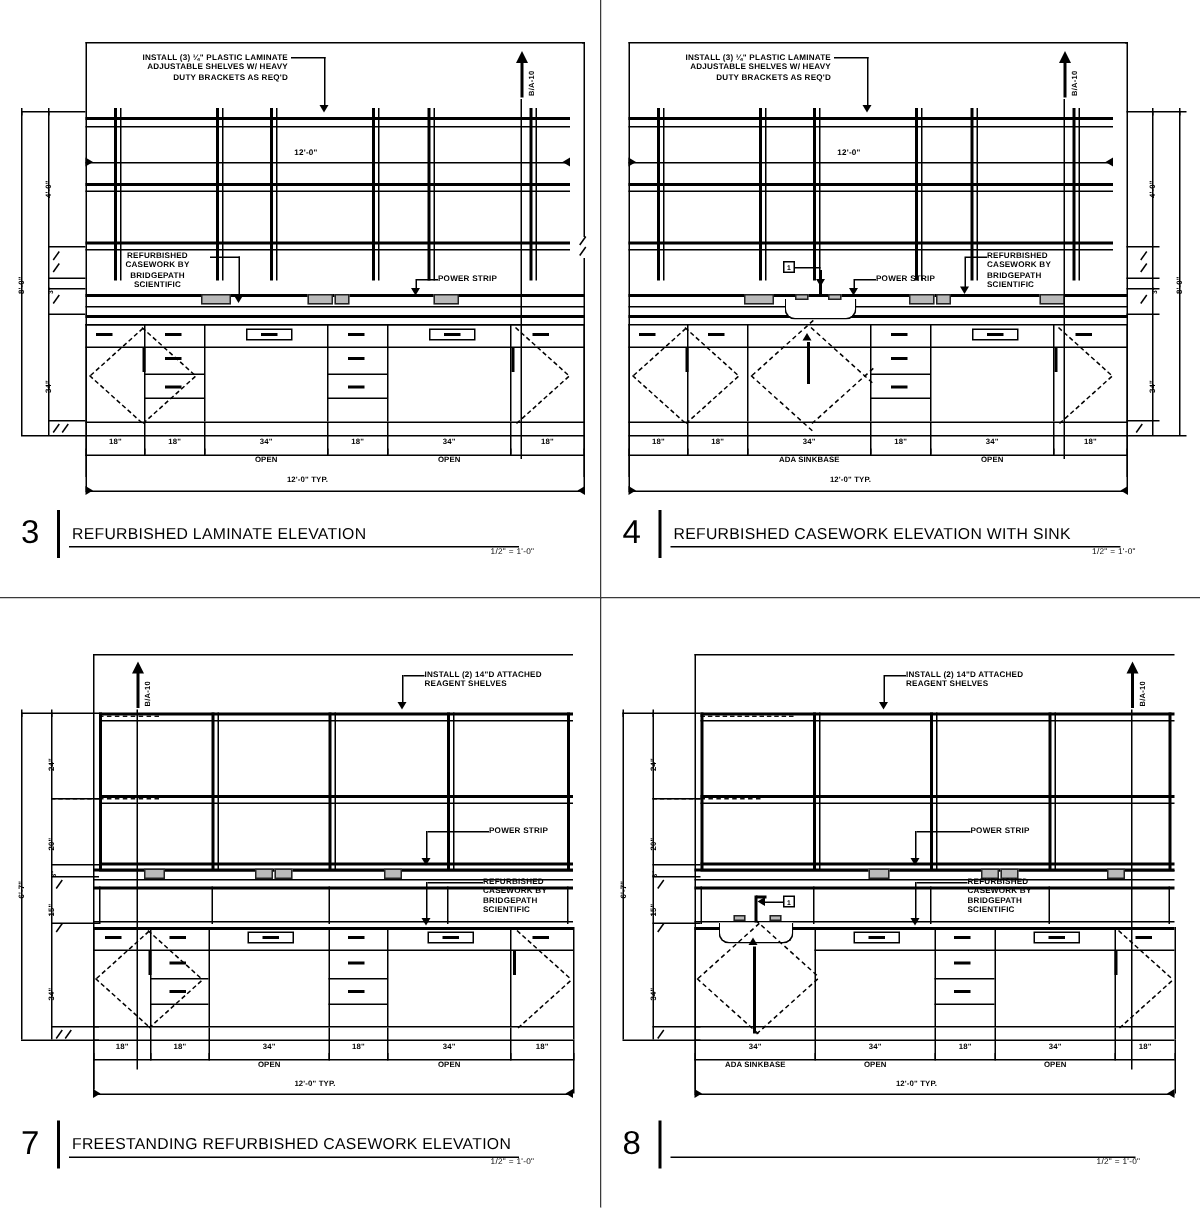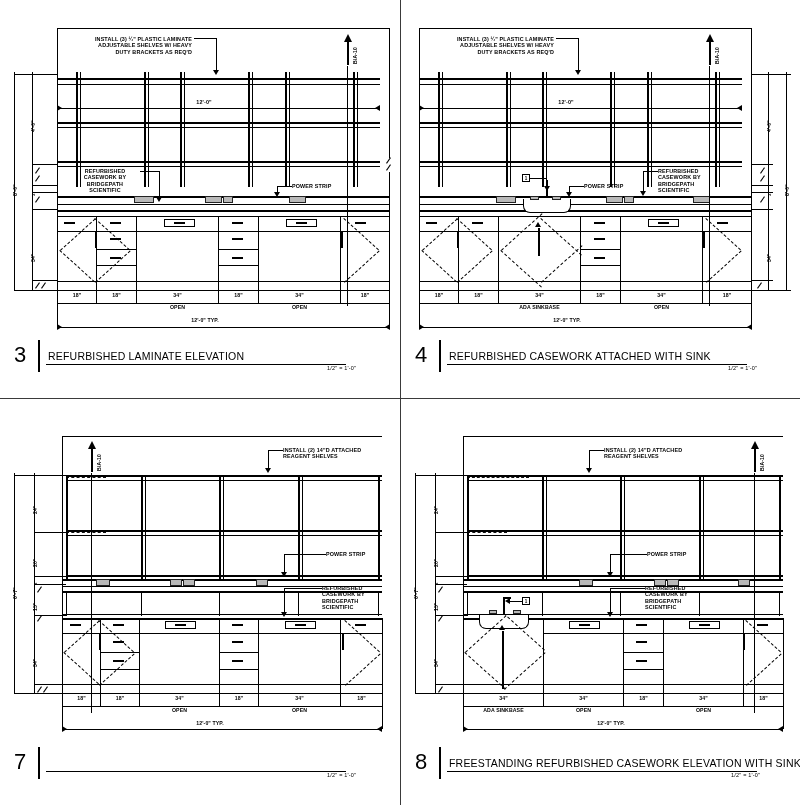--- a/index.html
+++ b/index.html
@@ -400,21 +400,21 @@
     <div class="h" style="left:18px;top:327px;width:333px;"></div>
     <div class="arrowhd aright" style="left:18px;top:324px;"></div>
     <div class="arrowhd aleft" style="left:346px;top:324px;"></div>
     <div class="v" style="left:18px;top:303px;height:24px;"></div>
     <div class="v" style="left:350px;top:303px;height:24px;"></div>
     <span class="dim c" style="left:121px;top:317px;width:90px;">12'-0" TYP.</span>
 
     <div class="titleblk">
       <span class="tnum">4</span>
       <div class="tbar"></div>
-      <span class="ttext">REFURBISHED CASEWORK ATTACHED WITH SINK</span>
+      <span class="ttext">REFURBISHED CASEWORK ELEVATION WITH SINK</span>
       <div class="tline" style="width:300px;"></div>
       <span class="tscale" style="left:327px;">1/2" = 1'-0"</span>
     </div>
   </div>
 
   <div class="panel p7">
 
     <div class="h" style="left:62px;top:37px;width:320px;"></div>
     <div class="v" style="left:62px;top:37px;height:290px;"></div>
 
@@ -565,20 +565,21 @@
     <div class="h" style="left:62px;top:330px;width:320px;"></div>
     <div class="arrowhd aright" style="left:62px;top:327px;"></div>
     <div class="arrowhd aleft" style="left:377px;top:327px;"></div>
     <div class="v" style="left:62px;top:307px;height:23px;"></div>
     <div class="v" style="left:382px;top:307px;height:23px;"></div>
     <span class="dim c" style="left:165px;top:321px;width:90px;">12'-0" TYP.</span>
 
     <div class="titleblk">
       <span class="tnum">7</span>
       <div class="tbar"></div>
+      <span class="ttext">FREESTANDING REFURBISHED CASEWORK ELEVATION</span>
       <div class="tline" style="width:300px;"></div>
       <span class="tscale" style="left:327px;">1/2" = 1'-0"</span>
     </div>
   </div>
 
   <div class="panel p8">
 
     <div class="h" style="left:62px;top:37px;width:320px;"></div>
     <div class="v" style="left:62px;top:37px;height:290px;"></div>
 
@@ -729,19 +730,18 @@
     <div class="h" style="left:62px;top:330px;width:320px;"></div>
     <div class="arrowhd aright" style="left:62px;top:327px;"></div>
     <div class="arrowhd aleft" style="left:377px;top:327px;"></div>
     <div class="v" style="left:62px;top:307px;height:23px;"></div>
     <div class="v" style="left:382px;top:307px;height:23px;"></div>
     <span class="dim c" style="left:165px;top:321px;width:90px;">12'-0" TYP.</span>
 
     <div class="titleblk">
       <span class="tnum">8</span>
       <div class="tbar"></div>
-      <span class="ttext">FREESTANDING REFURBISHED CASEWORK ELEVATION WITH SINK</span>
       <div class="tline" style="width:310px;"></div>
       <span class="tscale" style="left:330px;">1/2" = 1'-0"</span>
     </div>
   </div>
 
 </div>
 
 </body></html>

